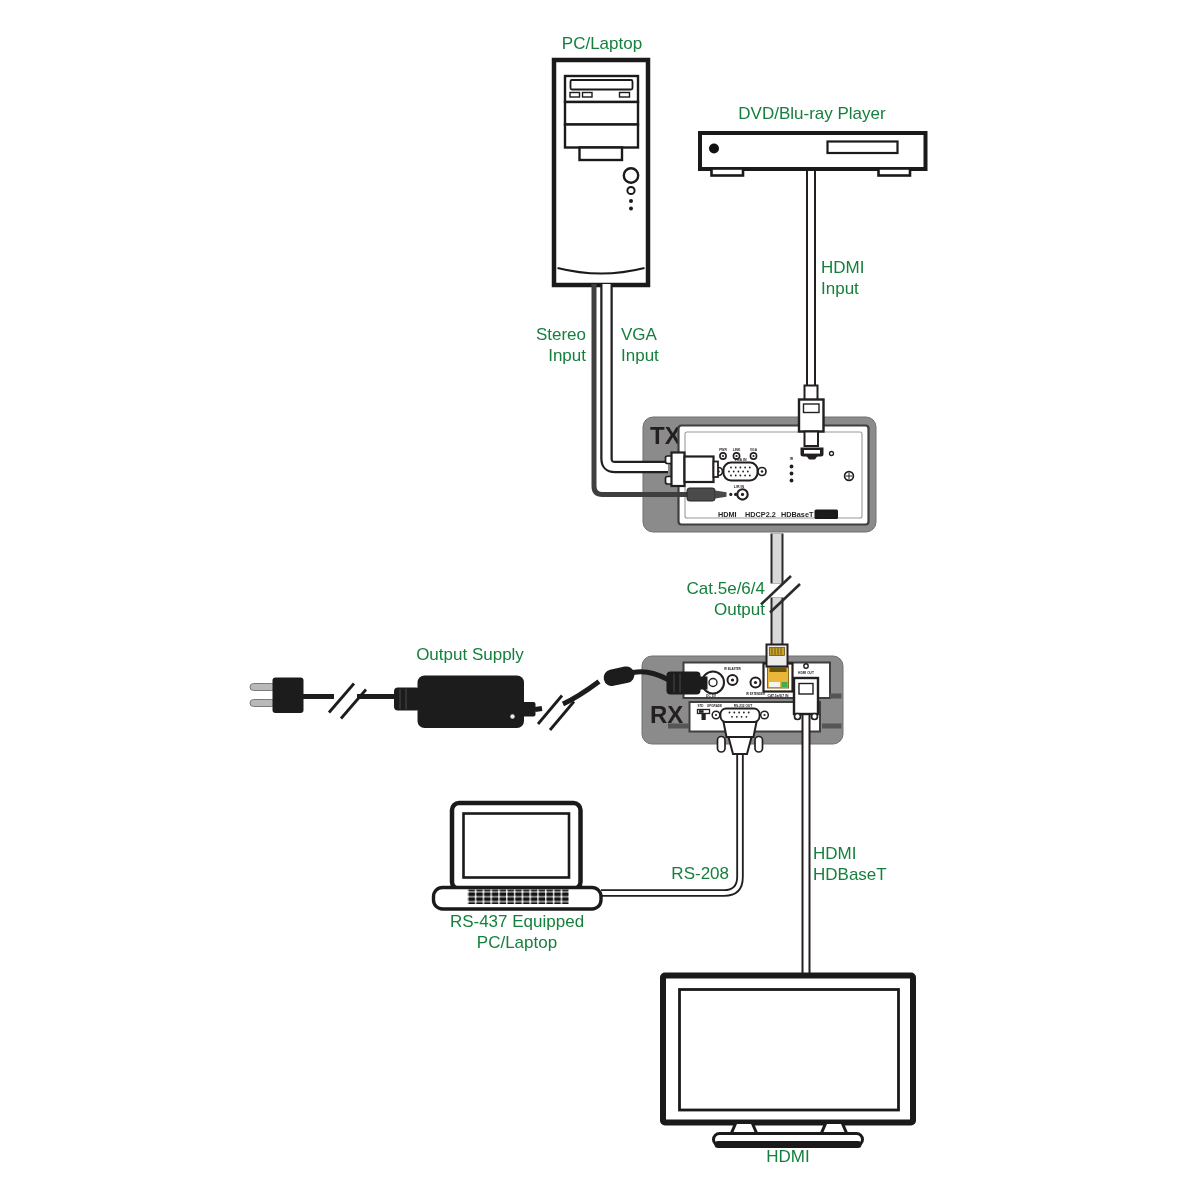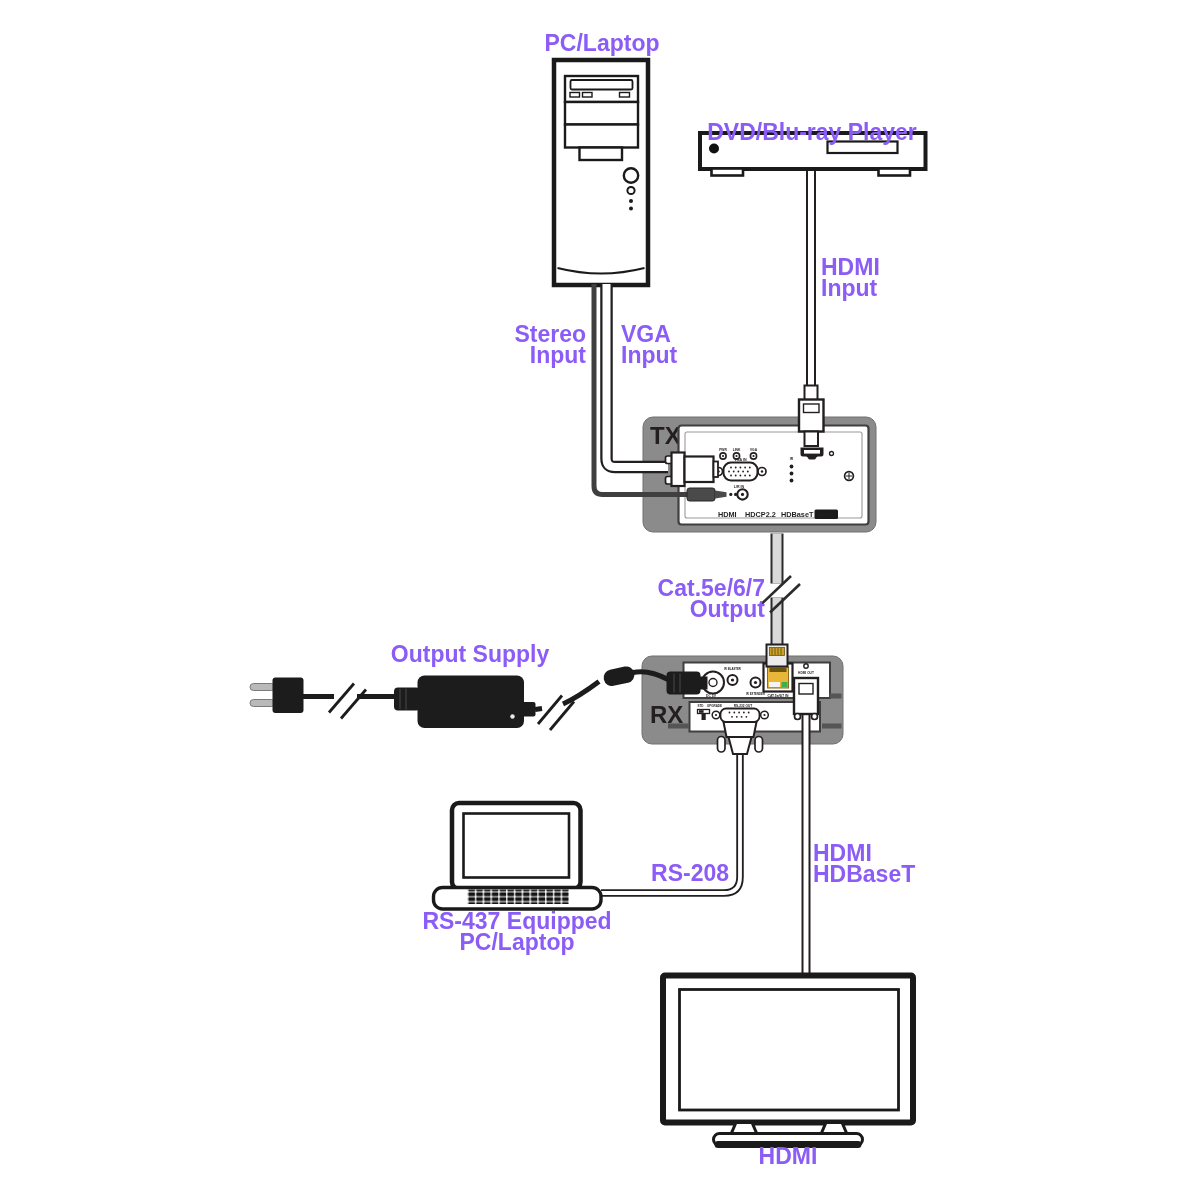--- a/index.html
+++ b/index.html
@@ -3,22 +3,22 @@
 <meta charset="utf-8">
 <style>
   html,body{margin:0;padding:0;background:#ffffff;}
   .canvas{
     position:relative;width:1200px;height:1200px;background:#ffffff;
     font-family:"Liberation Sans", sans-serif;color:#231f20;overflow:hidden;
   }
   .canvas svg{position:absolute;left:0;top:0;}
   svg text{font-family:"Liberation Sans", sans-serif;font-weight:bold;fill:#231f20;}
   .lbl{
-    position:absolute;font-weight:bold;font-size:23px;line-height:21px;
-    color:#8b5cf6;white-space:nowrap;
+    position:absolute;font-weight:normal;font-size:17px;line-height:21px;
+    color:#15803d;white-space:nowrap;
   }
   .lbl span{display:block;}
   .c{transform:translateX(-50%);text-align:center;}
   .r{transform:translateX(-100%);text-align:right;}
 </style>
 </head>
 <body>
 
 <div class="canvas">
 
@@ -289,39 +289,39 @@
     <rect x="679.5" y="989.5" width="219" height="120.5" fill="#fff" stroke="#1a1a1a" stroke-width="2.8"></rect>
     <path d="M736,1122.5 h16 l6,14 h-28 Z" fill="#fff" stroke="#1a1a1a" stroke-width="3"></path>
     <path d="M826,1122.5 h16 l6,14 h-28 Z" fill="#fff" stroke="#1a1a1a" stroke-width="3"></path>
     <rect x="713.5" y="1133.5" width="149" height="12" rx="6" fill="#fff" stroke="#1a1a1a" stroke-width="3"></rect>
     <rect x="714.5" y="1141" width="147" height="7" rx="3.5" fill="#1a1a1a"></rect>
   </g>
 </svg>
 
 <div class="lbl c" style="left:602px;top:33px;">PC/Laptop</div>
 
-<div class="lbl c" style="left:812px;top:122px;">DVD/Blu-ray Player</div>
+<div class="lbl c" style="left:812px;top:103px;">DVD/Blu-ray Player</div>
 
 <div class="lbl" style="left:821px;top:257px;">
   <span>HDMI</span>
   <span>Input</span>
 </div>
 
 <div class="lbl r" style="left:586px;top:324px;">
   <span>Stereo</span>
   <span>Input</span>
 </div>
 
 <div class="lbl" style="left:621px;top:324px;">
   <span>VGA</span>
   <span>Input</span>
 </div>
 
 <div class="lbl r" style="left:765px;top:578px;">
-  <span>Cat.5e/6/7</span>
+  <span>Cat.5e/6/4</span>
   <span>Output</span>
 </div>
 
 <div class="lbl c" style="left:470px;top:644px;">Output Supply</div>
 
 <div class="lbl r" style="left:729px;top:863px;">RS-208</div>
 
 <div class="lbl" style="left:813px;top:843px;">
   <span>HDMI</span>
   <span>HDBaseT</span>

